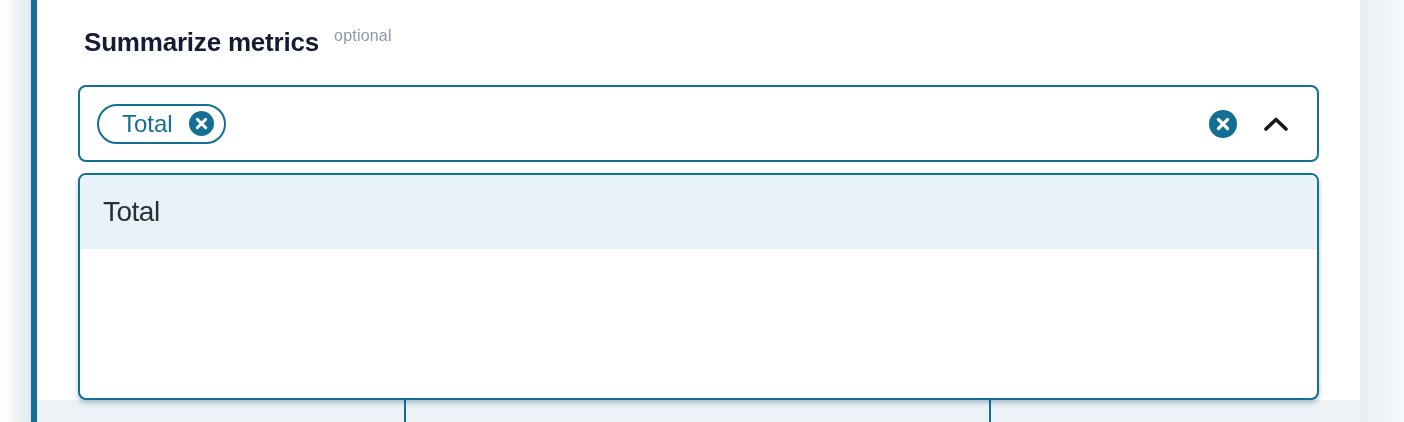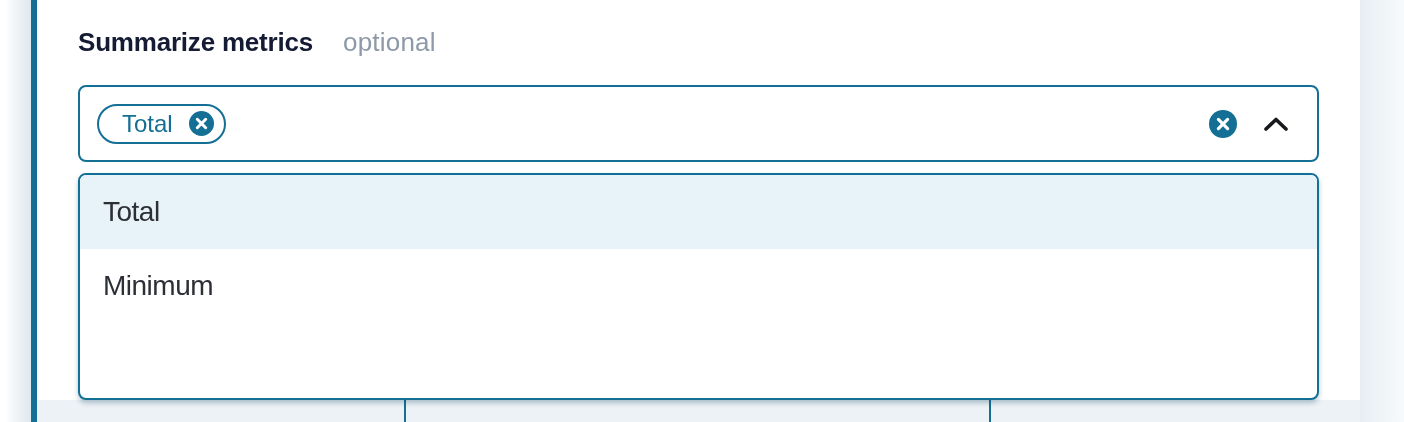--- a/index.html
+++ b/index.html
@@ -38,28 +38,28 @@
   }
   .v-divider{
     position:absolute;top:400px;height:22px;width:2px;
     background:var(--accent);
   }
   .v-divider.d1{left:404px;}
   .v-divider.d2{left:989px;}
 
   
   .field-header{
-    position:absolute;left:78px;top:27px;
-    display:flex;align-items:flex-start;gap:30px;white-space:nowrap;
+    position:absolute;left:84px;top:27px;
+    display:flex;align-items:flex-start;gap:15px;white-space:nowrap;
   }
   .field-label{
     font-size:26px;font-weight:700;color:var(--heading);letter-spacing:-0.2px;
   }
   .optional-badge{
-    font-size:26px;font-weight:400;color:var(--muted);letter-spacing:0.2px;
+    font-size:16px;font-weight:400;color:var(--muted);letter-spacing:0.2px;
   }
 
   
   .select-control{
     position:absolute;left:78px;top:85px;width:1241px;height:77px;
     background:#fff;border:2px solid var(--accent);border-radius:8px;
     display:flex;align-items:center;padding:0 28px 0 17px;cursor:pointer;
   }
   .chip{
     display:inline-flex;align-items:center;gap:16px;height:40px;
@@ -126,16 +126,15 @@
     </span>
     <span class="chevron">
       <svg width="26" height="16" viewBox="0 0 26 16">
         <polyline points="3,13 13,3.5 23,13" fill="none" stroke="var(--chevron)" stroke-width="3.6" stroke-linecap="round" stroke-linejoin="round"></polyline>
       </svg>
     </span>
   </div>
 
   <div class="dropdown">
     <div class="option highlighted">Total</div>
-    <div class="option">Minimum</div>
   </div>
 
 </div>
 
 </body></html>

